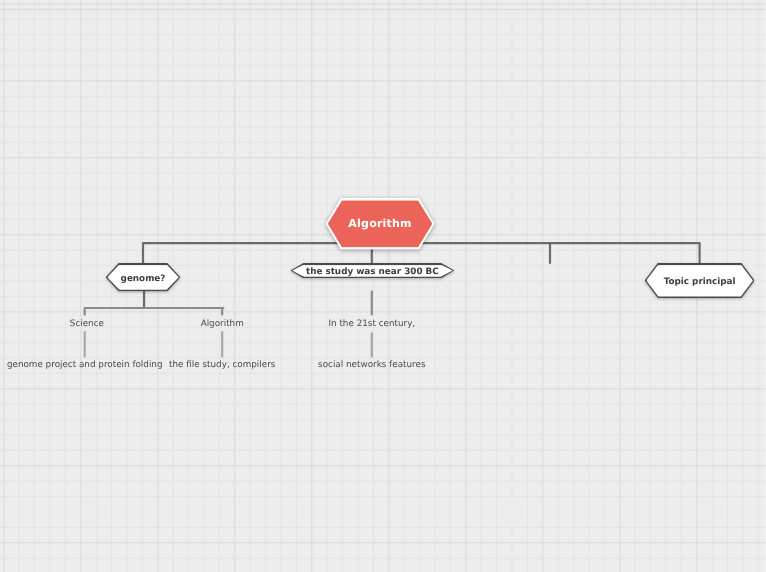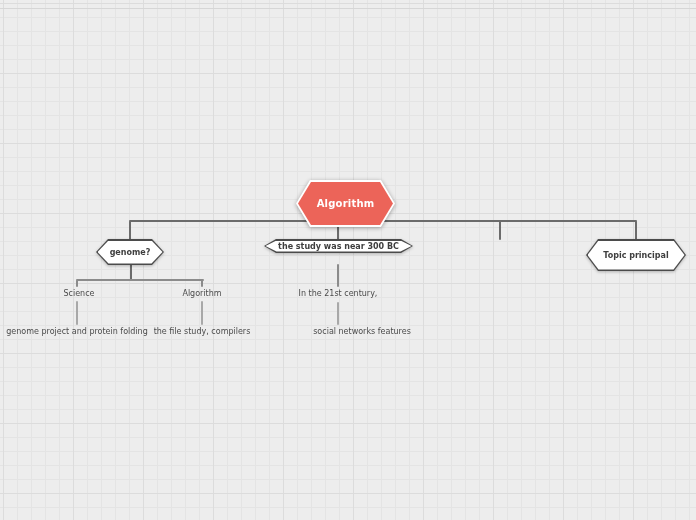--- a/index.html
+++ b/index.html
@@ -92,14 +92,14 @@
     <div class="outer"></div>
     <div class="inner">Topic principal</div>
   </div>
 
   <div class="lbl" style="left:79px;top:289px;">Science</div>
   <div class="lbl" style="left:202px;top:289px;">Algorithm</div>
   <div class="lbl" style="left:338px;top:289px;">In the 21st century,</div>
 
   <div class="lbl" style="left:77px;top:327px;">genome project and protein folding</div>
   <div class="lbl" style="left:202px;top:327px;">the file study, compilers</div>
-  <div class="lbl" style="left:338px;top:327px;margin-left:24px;">social networks features</div>
+  <div class="lbl" style="left:338px;top:327px;">social networks features</div>
 </div>
 
 </body></html>

